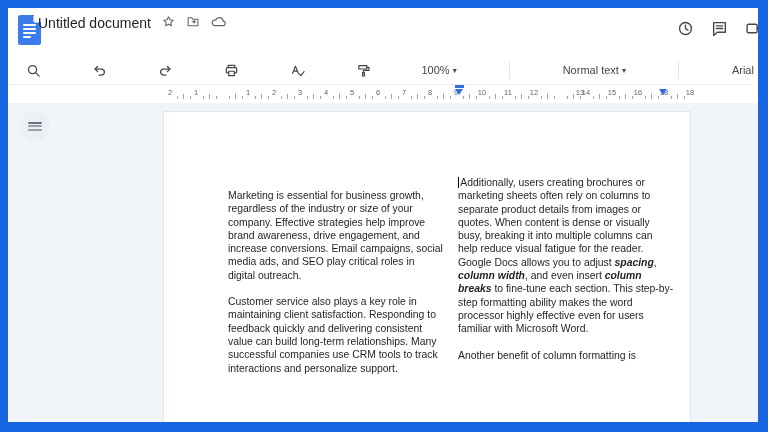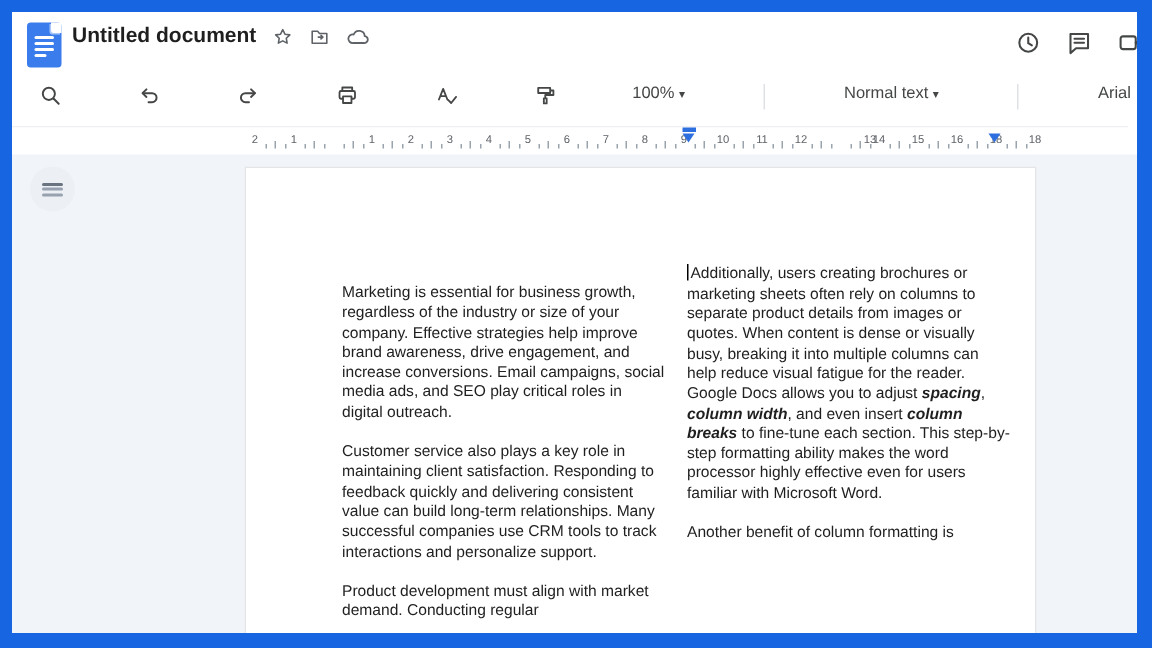--- a/index.html
+++ b/index.html
@@ -5,29 +5,29 @@
   html,body{margin:0;padding:0;background:#fff;}
   body{width:768px;height:432px;position:relative;font-family:"Liberation Sans",sans-serif;overflow:hidden;}
   .frame{position:absolute;inset:0;border-style:solid;border-width:8px 10px 10px 8px;border-color:#1765e1;
          box-sizing:border-box;background:#fff;overflow:hidden;}
   
   .header{position:absolute;left:0;top:0;width:750px;height:48px;background:#fff;}
   .logo{position:absolute;left:10px;top:7px;width:23px;height:30px;background:#3a7cec;border-radius:2.5px;}
   .logo .fold{position:absolute;right:0;top:0;width:7px;height:7px;background:#fff;border-bottom-left-radius:2px;
               box-shadow:-1px 1px 0 #a9c7f7;}
   .logo .l{position:absolute;left:5px;height:2px;background:#fff;border-radius:1px;}
-  .title-row{position:absolute;left:40px;top:7px;display:flex;align-items:flex-end;gap:11px;font-weight:bold;}
+  .title-row{position:absolute;left:30px;top:7px;display:flex;align-items:flex-start;gap:11px;}
   .doc-title{font-size:14px;color:#1f1f1f;white-space:nowrap;}
   .hicon{color:#5f6368;display:inline-flex;}
   .menubar{position:absolute;left:34px;top:26px;display:flex;align-items:center;}
   .menu-item{font-size:11.5px;color:#1f1f1f;padding:2px 7px;border-radius:4px;cursor:default;}
   .menu-item.active{background:#e9eaee;}
   .header-right{position:absolute;right:-6px;top:12px;display:flex;align-items:center;gap:17px;color:#444746;}
   
-  .toolbar{position:absolute;left:0;top:48px;width:744px;height:29px;display:flex;align-items:flex-start;
+  .toolbar{position:absolute;left:0;top:48px;width:744px;height:29px;display:flex;align-items:center;
            padding-left:14px;box-sizing:border-box;border-bottom:1px solid #edeff2;background:#fff;color:#444746;gap:44px;}
   .tb{display:inline-flex;align-items:center;justify-content:center;margin:0 3.5px;flex:0 0 auto;}
   .tb-txt{font-size:11px;color:#444746;}
   .caret{font-size:8px;color:#444746;margin-left:3px;}
   .tb-sep{width:1px;height:17px;background:#dfe1e5;margin:0 5px;flex:0 0 auto;}
   .fs-box{width:18px;height:14px;border:1px solid #747775;border-radius:3px;font-size:10px;color:#1f1f1f;
           display:flex;align-items:center;justify-content:center;}
   .glyph-b{font-weight:bold;font-size:12px;}
   .glyph-i{font-family:"Liberation Serif",serif;font-style:italic;font-size:13px;}
   .glyph-u{font-size:12px;text-decoration:underline;}
@@ -337,21 +337,20 @@
       <div class="tabs-glyph">
         <div style="background:#6a7380;"></div>
         <div style="background:#97a1af;"></div>
         <div style="background:#97a1af;"></div>
       </div>
     </div>
     <div class="page">
       <div class="col col-left" id="col0">
           <p><span>Marketing is essential for business growth, regardless of the industry or size of your company. Effective strategies help improve brand awareness, drive engagement, and increase conversions. Email campaigns, social media ads, and SEO play critical roles in digital outreach.</span></p>
           <p><span>Customer service also plays a key role in maintaining client satisfaction. Responding to feedback quickly and delivering consistent value can build long-term relationships. Many successful companies use CRM tools to track interactions and personalize support.</span></p>
-          <p><span>Product development must align with market demand. Conducting regular</span></p>
         </div>
       <div class="col col-right" id="col1">
           <p><span class="caret-cursor"></span><span>Additionally, users creating brochures or marketing sheets often rely on columns to separate product details from images or quotes. When content is dense or visually busy, breaking it into multiple columns can help reduce visual fatigue for the reader. Google Docs allows you to adjust </span><b>spacing</b><span>, </span><b>column width</b><span>, and even insert </span><b>column breaks</b><span> to fine-tune each section. This step-by-step formatting ability makes the word processor highly effective even for users familiar with Microsoft Word.</span></p>
           <p><span>Another benefit of column formatting is</span></p>
         </div>
     </div>
   </div>
 
 </div>
 

